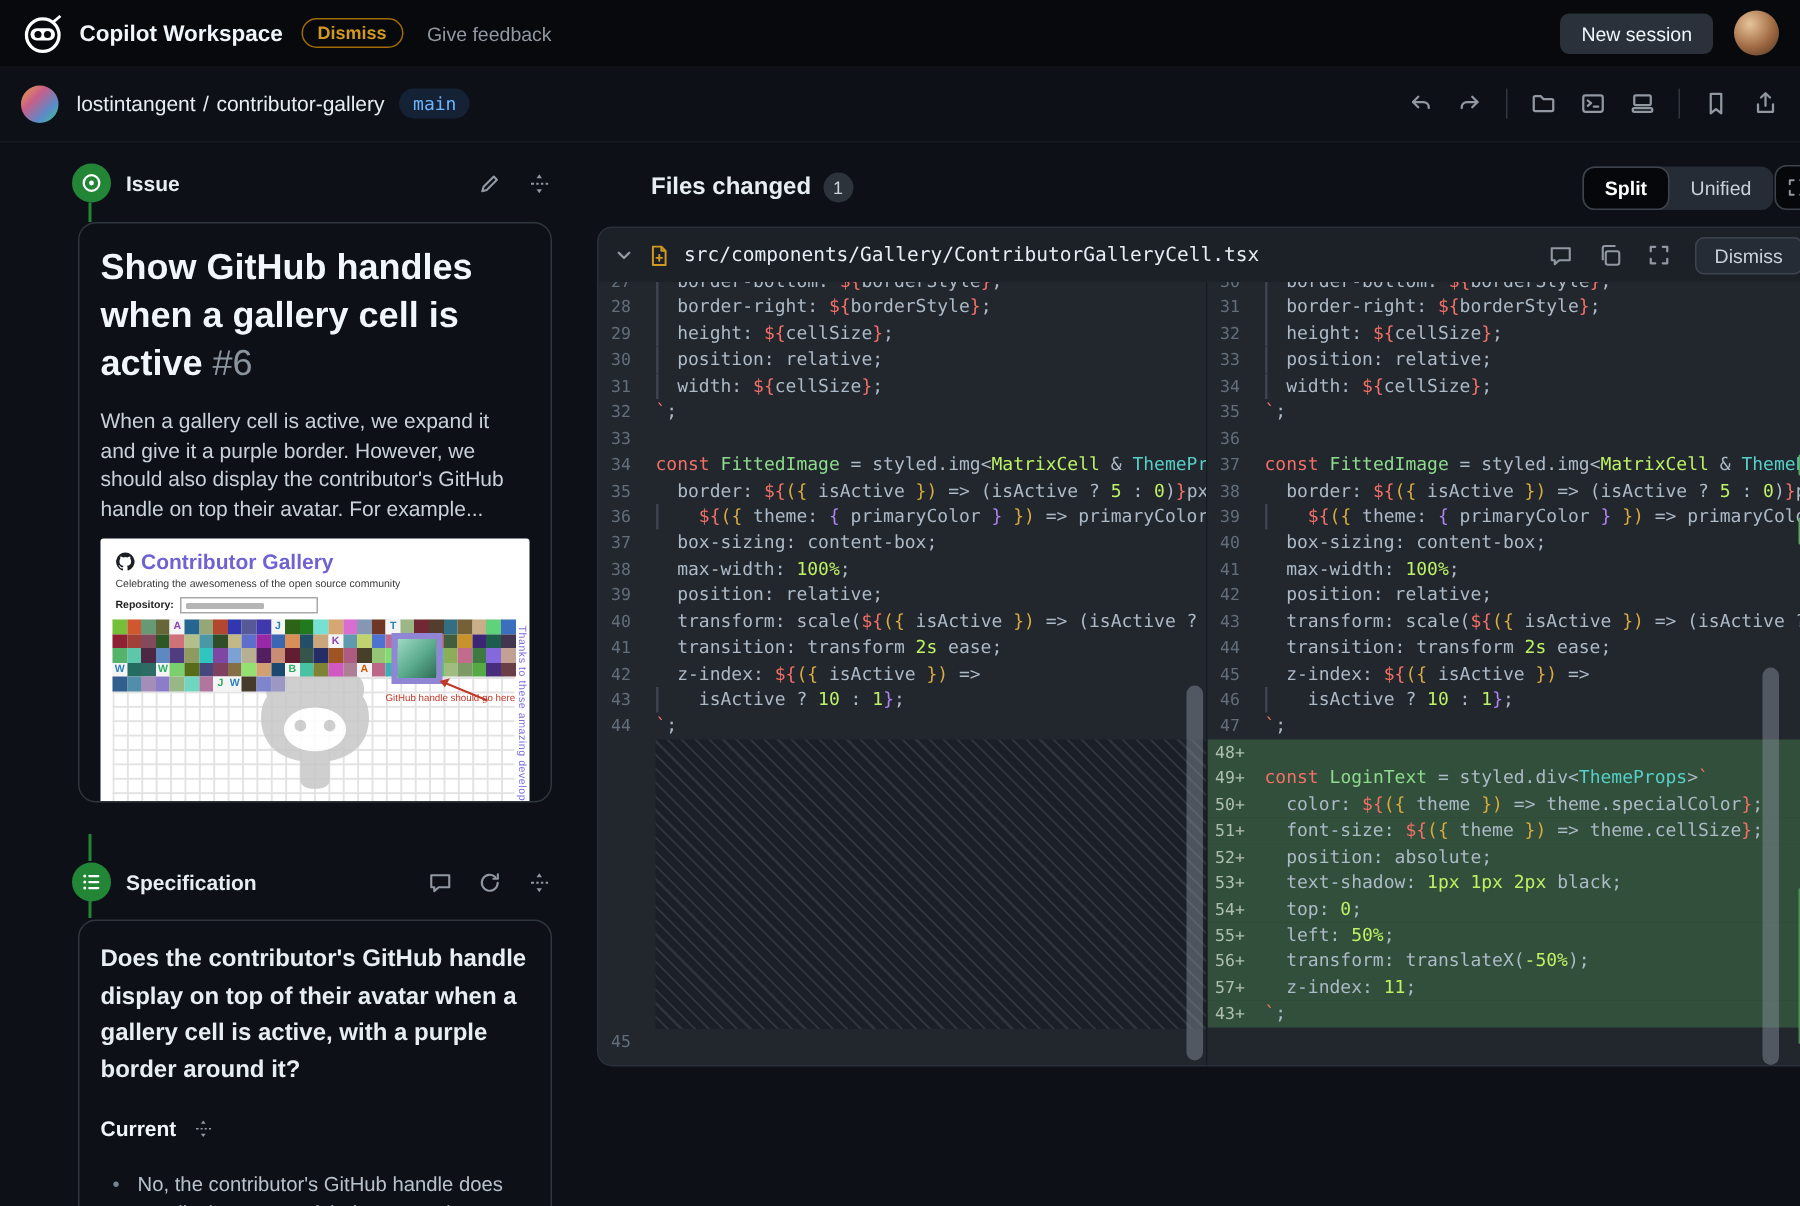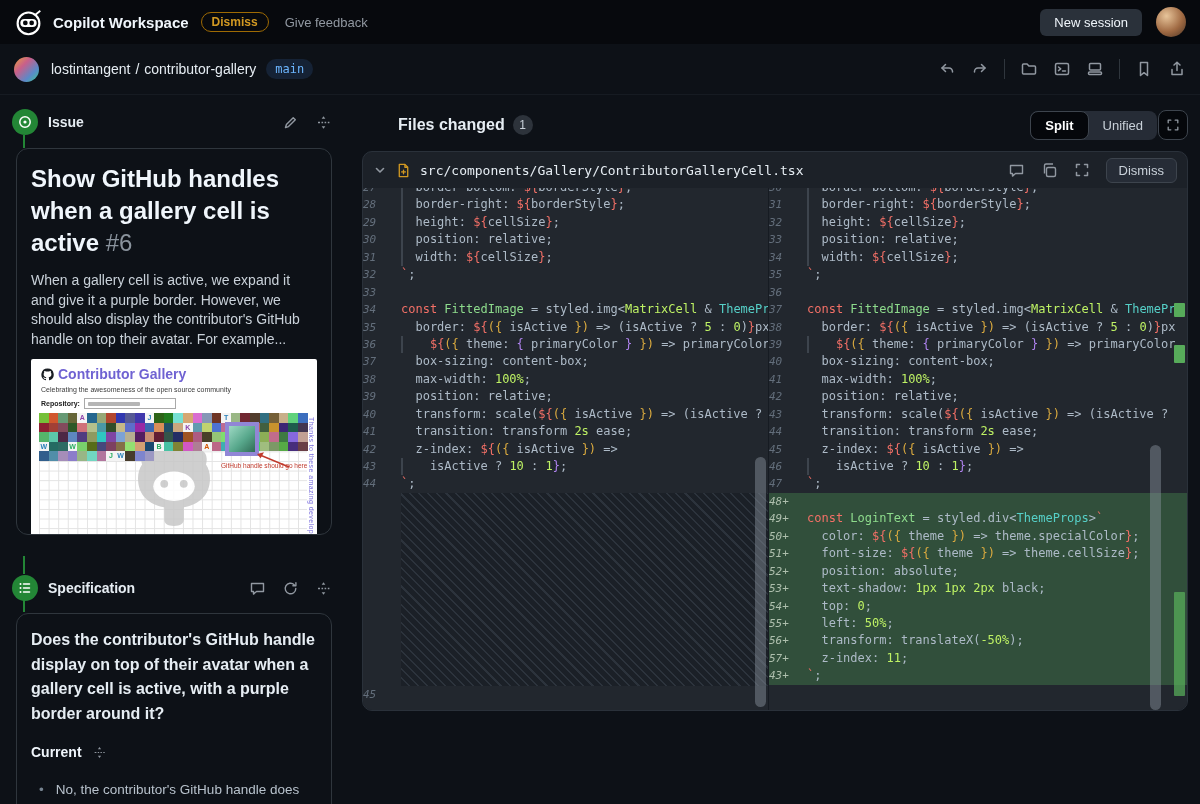--- a/index.html
+++ b/index.html
@@ -27,21 +27,21 @@
   .avatar-sm { width:25px; height:25px; border-radius:50%; margin-right:12px;
     background:linear-gradient(135deg,#e8a33d 0%,#c95f8a 35%,#5a8ac9 70%,#3dc98a 100%); }
   .repo-name { color:#e6edf3; font-size:14px; }
   .branch-pill { margin-left:10px; background:rgba(65,132,228,.15); color:#6cb6ff;
     font-family:"DejaVu Sans Mono",monospace; font-size:12px; border-radius:999px; padding:3px 9px; }
   .repo-actions { margin-left:auto; display:flex; align-items:center; gap:15px; }
   .vdiv { width:1px; height:20px; background:#2f363d; }
 
   
   .content { display:flex; position:relative; height:709px; }
-  .sidebar { width:348px; flex:none; padding:10px 16px 0 16px; position:relative; }
+  .sidebar { width:348px; flex:none; padding:10px 16px 0 16px; position:relative;margin-left:36px; }
   .main { flex:1; padding:10px 12px 0 14px; }
 
   
   .section-head { height:34px; display:flex; align-items:center; margin-left:-4px; }
   .sec-icon { width:26px; height:26px; border-radius:50%; background:#238636; flex:none;
     display:flex; align-items:center; justify-content:center; margin-right:10px; }
   .sec-label { color:#e6edf3; font-size:14px; font-weight:600; }
   .sec-actions { margin-left:auto; display:flex; gap:16px; align-items:center; }
   .connector { position:absolute; left:23px; width:2px; background:#238636; }
   .card { background:#0d1117; border:1px solid #2f363d; border-radius:12px; padding:14px 14px; }
@@ -109,22 +109,22 @@
   .dismiss-btn { background:#262c36; border:1px solid #3d444d; border-radius:6px;
     color:#c9d1d9; font-size:13px; padding:4px 12px; font-family:inherit; }
 
   .panes { flex:1; display:flex; overflow:hidden; }
   .pane { position:relative; overflow:hidden; background:#22272e; }
   .pane.left { width:406px; flex:none; border-right:1px solid #161b22; }
   .pane.right { flex:1; }
   .rows { margin-top:-9px; }
   .crow { display:flex; height:17.45px; font-family:"DejaVu Sans Mono",monospace;
     font-size:12px; line-height:17.45px; white-space:pre; }
-  .ln { width:38px; flex:none; text-align:left; padding-right:8px; color:#636e7b;
-    font-size:11px;font-style:italic; }
+  .ln { width:38px; flex:none; text-align:center; padding-right:8px; color:#636e7b;
+    font-size:11px; }
   .code { flex:1; overflow:hidden; }
   .crow.add { background:rgba(87,171,90,.30); }
   .crow.add .ln { color:#aebfad; }
   .crow.cont .code { box-shadow:inset 2px 0 0 #3d444d; }
   .hatch { margin-left:38px; background:#1b2027;
     background-image:repeating-linear-gradient(45deg, transparent 0 5px, #2c333c 5px 6.5px); }
   .t-f{color:#adbac7} .t-k{color:#f47067} .t-e{color:#8ddb8c} .t-n{color:#bef264}
   .t-t{color:#56d0c8} .t-o{color:#daaa3f} .t-p{color:#b083f0}
 
   .scroll-thumb { position:absolute; width:11px; border-radius:6px;

